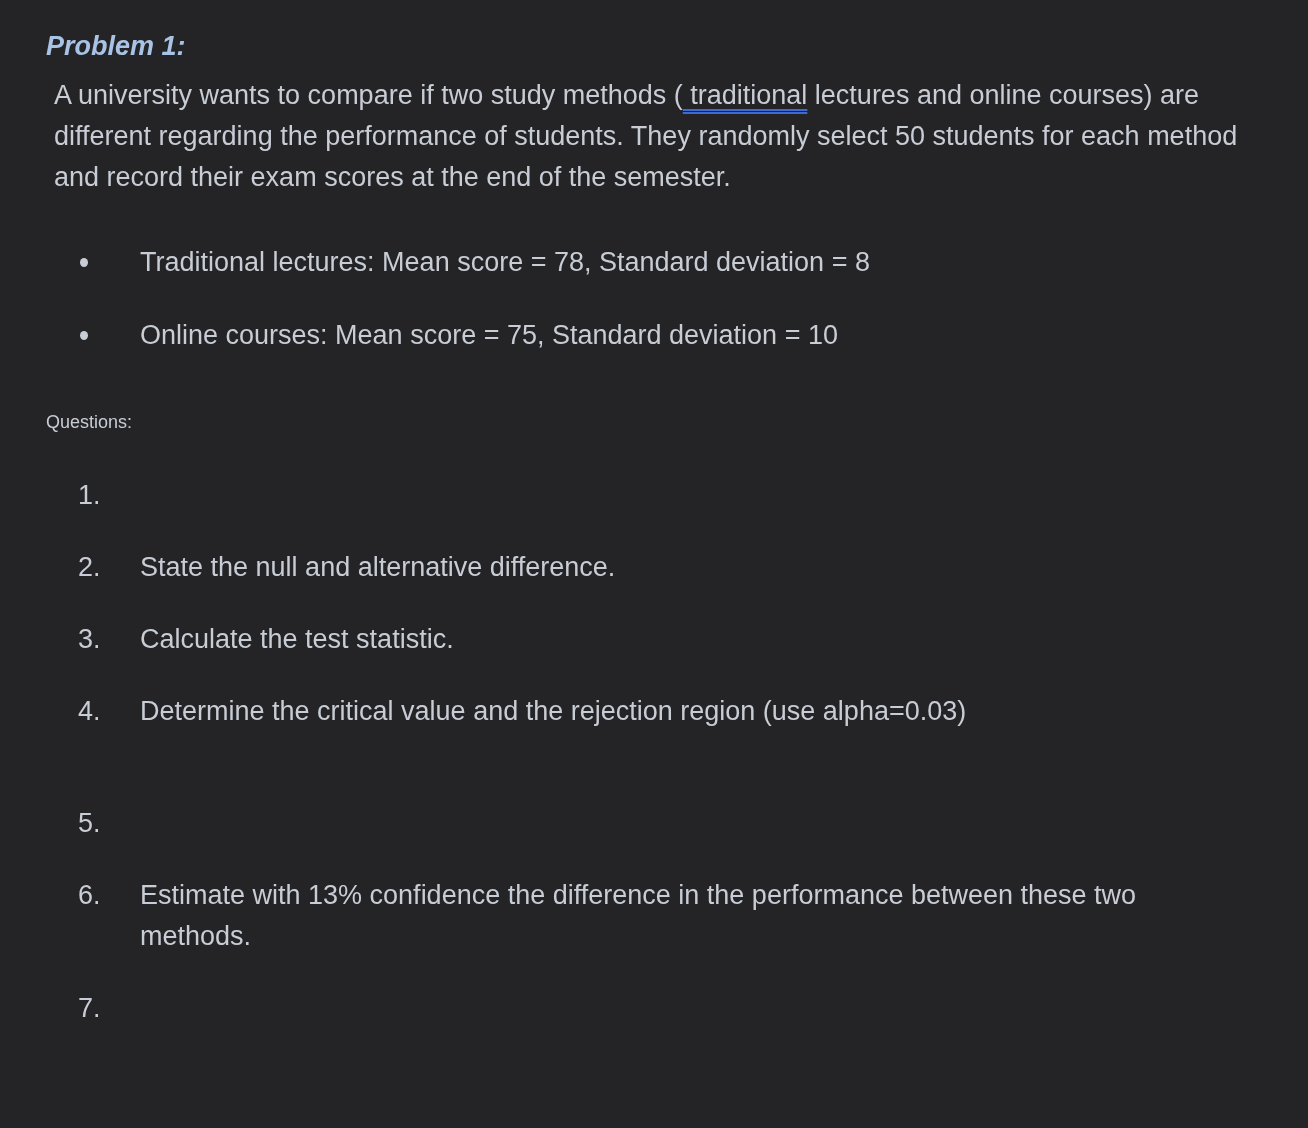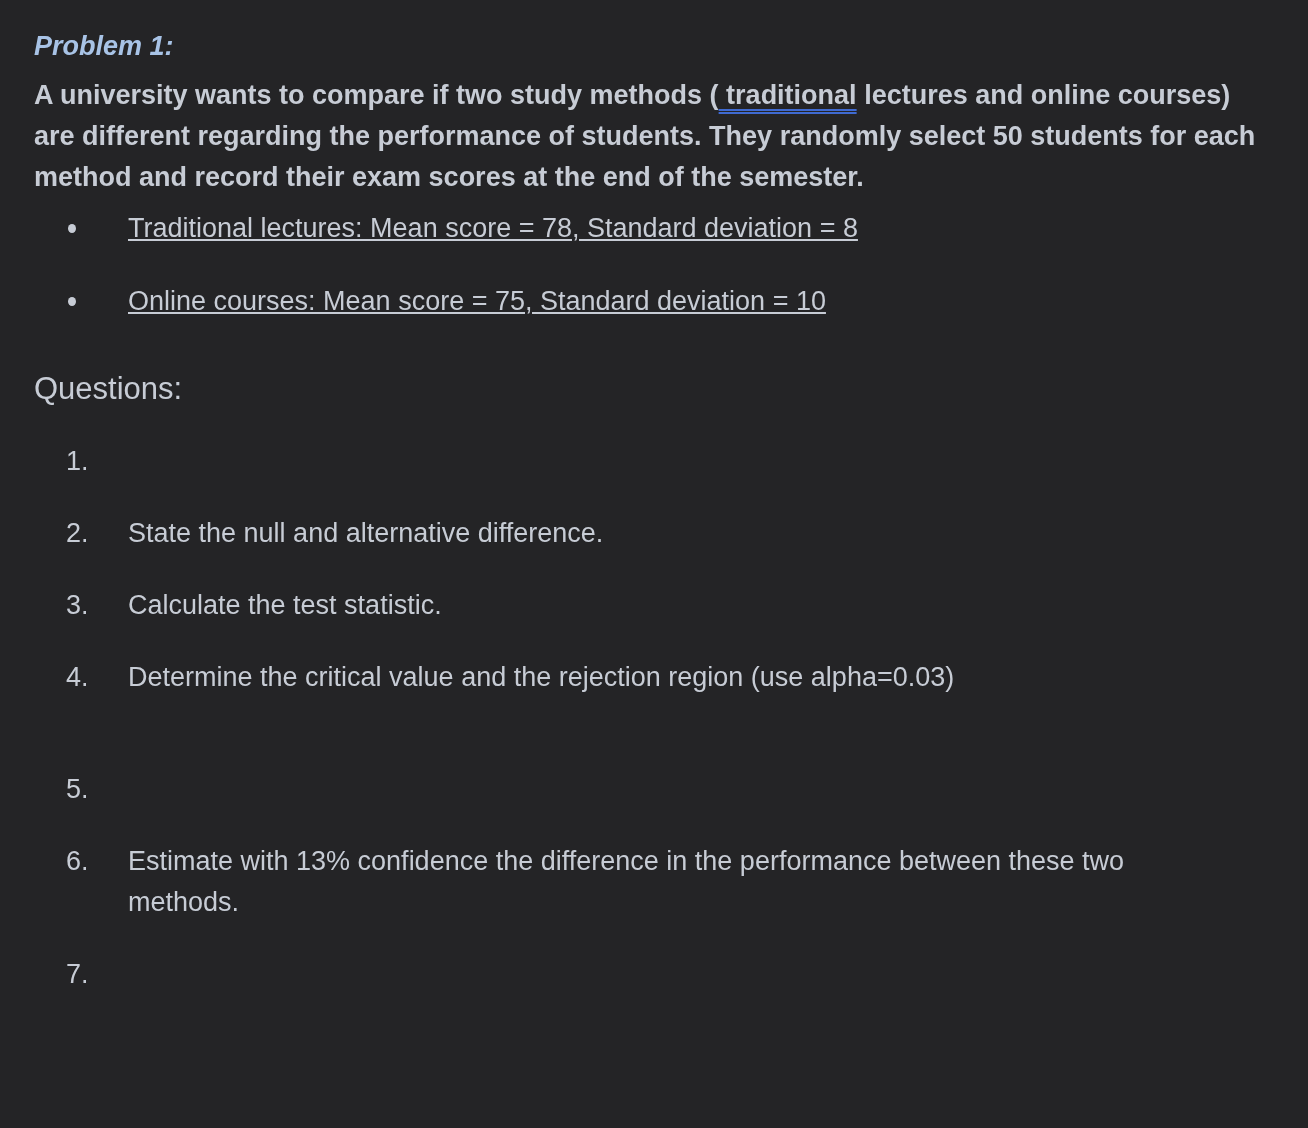--- a/index.html
+++ b/index.html
@@ -11,48 +11,47 @@
     height: 1128px;
     background: #242426;
     font-family: "Liberation Sans", sans-serif;
     color: #c7ccd5;
     overflow: hidden;
   }
   .doc {
     box-sizing: border-box;
     width: 1308px;
     height: 1128px;
-    padding: 30px 50px 40px 34px;
+    padding: 30px 50px 40px 46px;
   }
   .doc-title {
     font-size: 27px;
     line-height: 33px;
     font-style: italic;
     font-weight: 600;
     color: #a8c3e6;
     margin: 0 0 12px 0;
   }
   .intro {
     font-size: 27px;
     line-height: 41px;
     max-width: 1230px;
-    margin: 0;
-    font-weight: 700;
+    margin: 8px;
+    font-weight: 400;
   }
   .grammar-underline {
     text-decoration-line: underline;
     text-decoration-style: double;
     text-decoration-color: #3f6ad1;
     text-decoration-thickness: 2px;
     text-underline-offset: 5px;
     text-decoration-skip-ink: none;
   }
   .bullet-list {
-    margin-top: 16px;
-    text-decoration: underline;
+    margin-top: 50px;
   }
   .bullet-item {
     display: flex;
     align-items: flex-start;
     margin-left: 34px;
     margin-bottom: 44px;
     font-size: 27px;
     line-height: 29px;
   }
   .bullet-marker-box {
@@ -60,21 +59,21 @@
     padding-top: 10px;
   }
   .bullet-dot {
     display: block;
     width: 8px;
     height: 9px;
     border-radius: 50%;
     background: #c7ccd5;
   }
   .questions-label {
-    font-size: 31px;
+    font-size: 18px;
     line-height: 33px;
     margin-top: 56px;
     font-weight: 400;
   }
   .q-list {
     margin-top: 36px;
   }
   .q-item {
     display: flex;
     align-items: flex-start;

